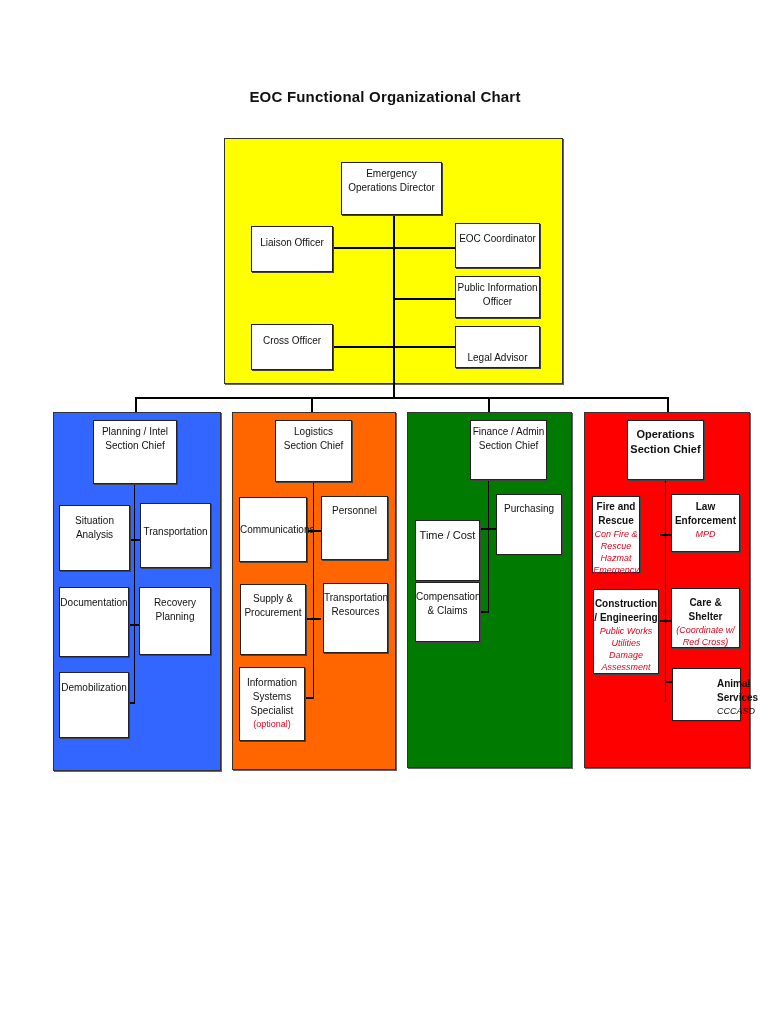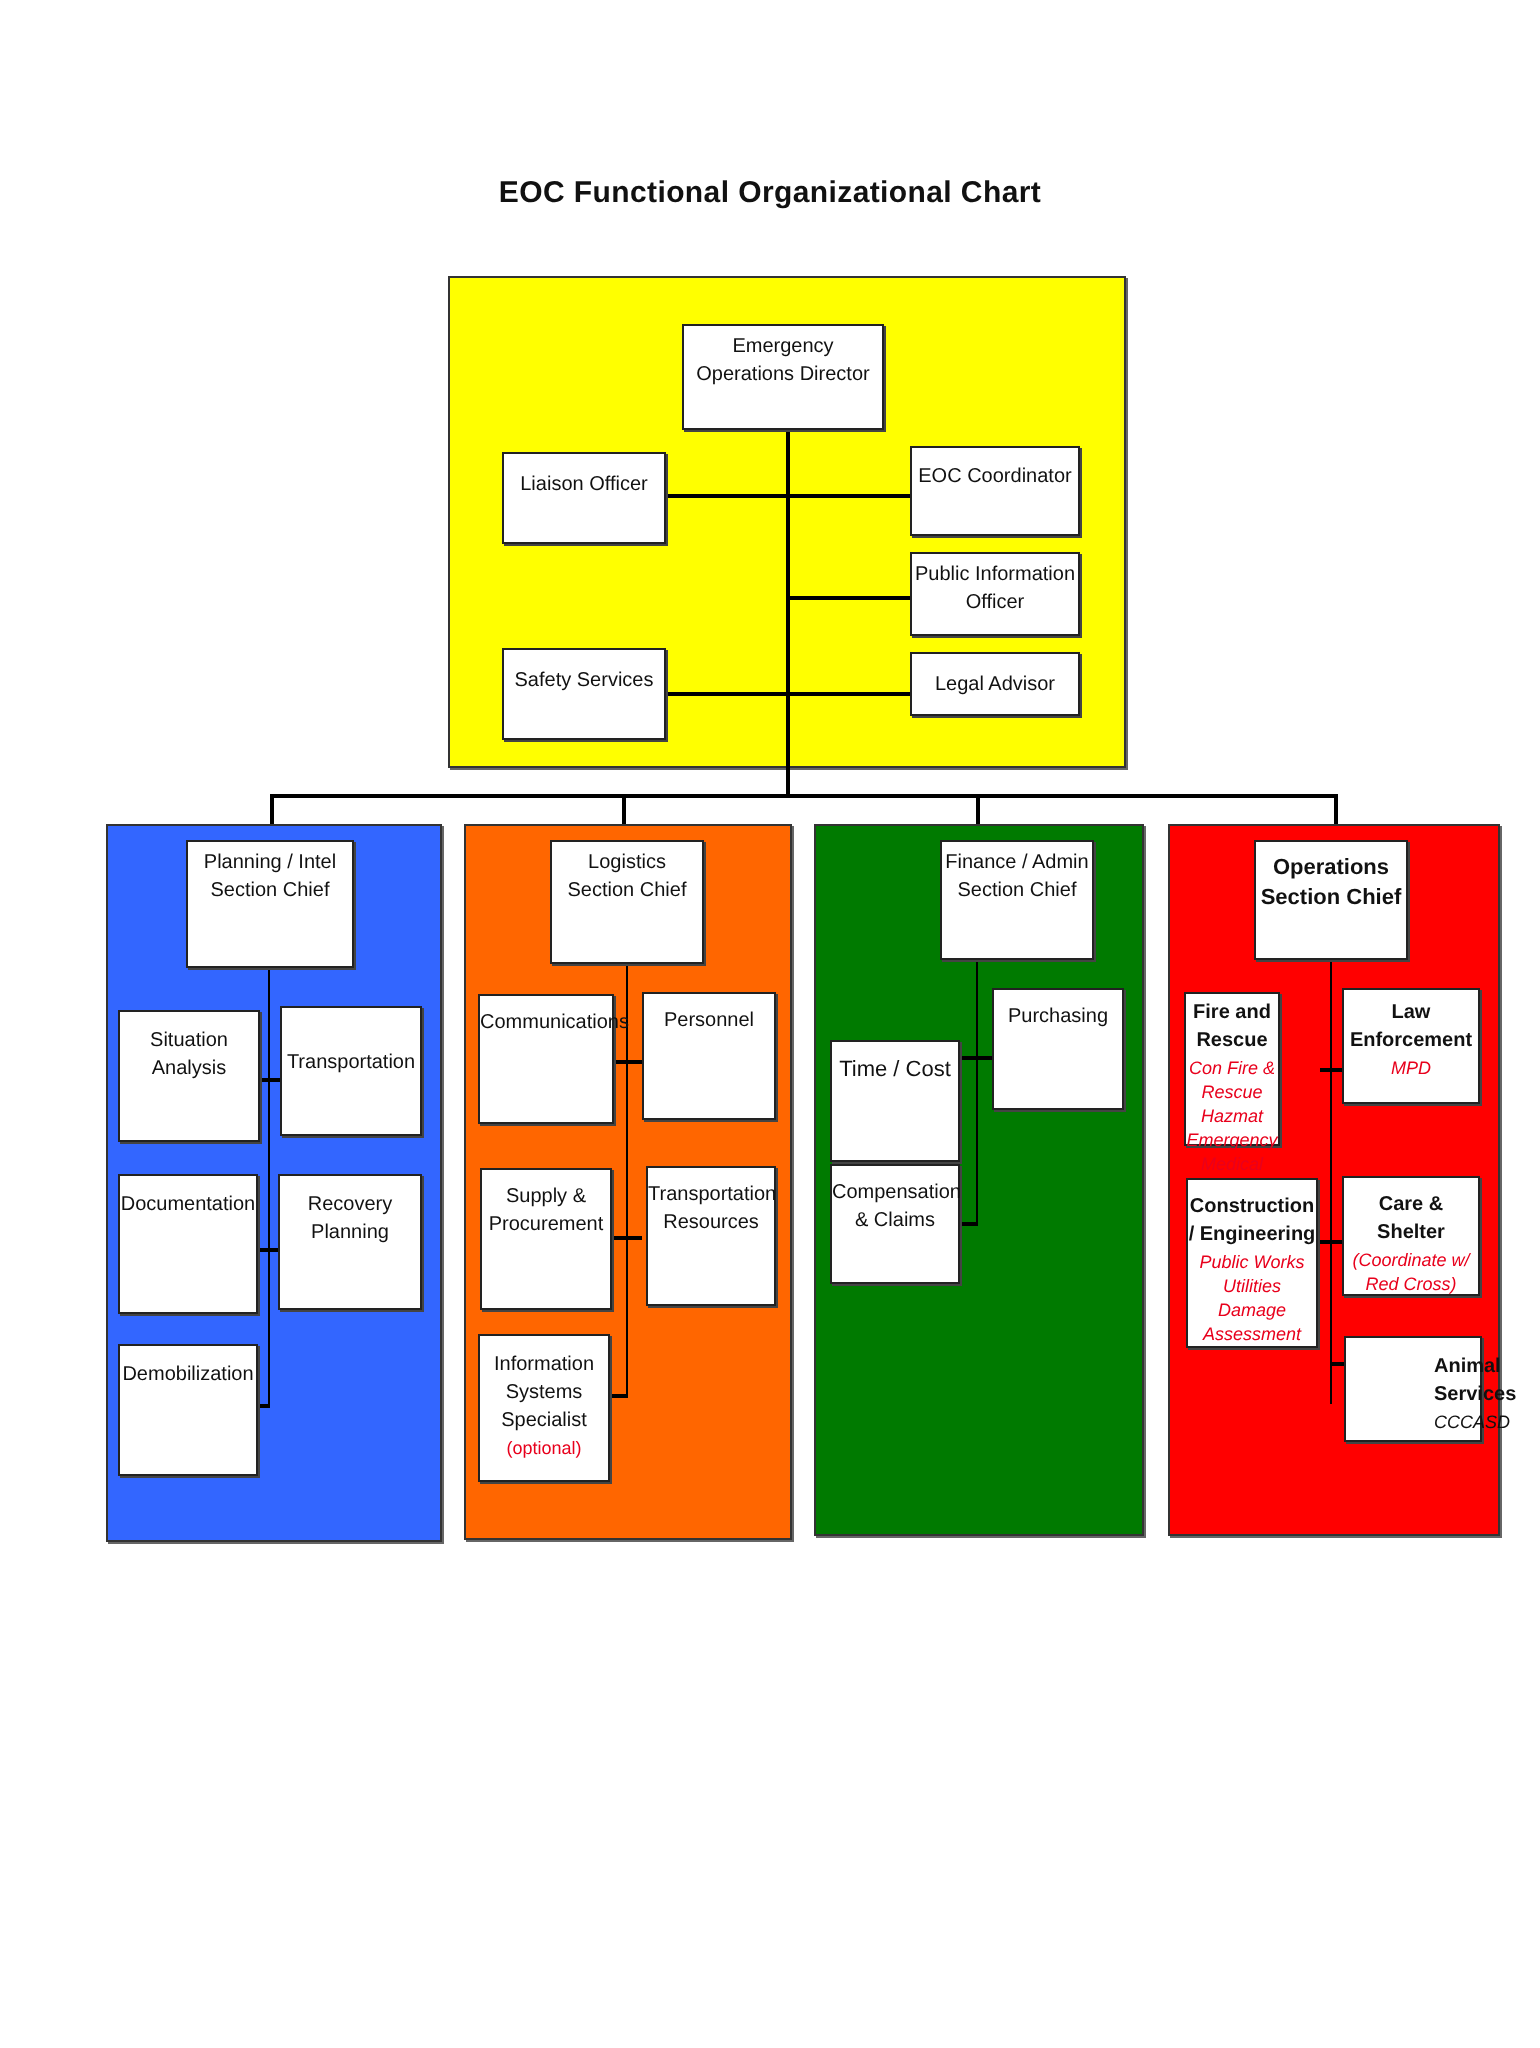--- a/index.html
+++ b/index.html
@@ -34,23 +34,23 @@
 <div class="box" style="left:251px;top:226px;width:82px;height:46px;padding-top:9px;">
   <span class="lbl">Liaison Officer</span>
 </div>
 <div class="box" style="left:455px;top:223px;width:85px;height:45px;padding-top:8px;">
   <span class="lbl">EOC Coordinator</span>
 </div>
 <div class="box" style="left:455px;top:276px;width:85px;height:42px;">
   <span class="lbl">Public Information Officer</span>
 </div>
 <div class="box" style="left:251px;top:324px;width:82px;height:46px;padding-top:9px;">
-  <span class="lbl">Safety Services</span>
+  <span class="lbl">Cross Officer</span>
 </div>
-<div class="box" style="left:455px;top:326px;width:85px;height:32px;padding-top:9px;">
+<div class="box" style="left:455px;top:326px;width:85px;height:42px;padding-top:24px;">
   <span class="lbl">Legal Advisor</span>
 </div>
 
 <div class="line" style="left:135px;top:397px;width:534px;height:2px;"></div>
 <div class="line" style="left:135px;top:397px;width:2px;height:24px;"></div>
 <div class="line" style="left:311px;top:397px;width:2px;height:24px;"></div>
 <div class="line" style="left:488px;top:397px;width:2px;height:24px;"></div>
 <div class="line" style="left:667px;top:397px;width:2px;height:24px;"></div>
 
 <div class="panel" style="left:53px;top:412px;width:166px;height:357px;background:#3366ff;"></div>
@@ -78,21 +78,21 @@
 </div>
 
 <div class="panel" style="left:232px;top:412px;width:162px;height:356px;background:#ff6600;"></div>
 <div class="line" style="left:313px;top:482px;width:1px;height:216px;"></div>
 <div class="line" style="left:307px;top:530px;width:14px;height:2px;"></div>
 <div class="line" style="left:307px;top:618px;width:14px;height:2px;"></div>
 <div class="line" style="left:305px;top:697px;width:9px;height:2px;"></div>
 <div class="box" style="left:275px;top:420px;width:77px;height:62px;">
   <span class="lbl">Logistics Section Chief</span>
 </div>
-<div class="box" style="left:239px;top:497px;width:68px;height:65px;padding-top:7px;">
+<div class="box" style="left:239px;top:497px;width:68px;height:65px;padding-top:25px;">
   <span class="lbl">Communications</span>
 </div>
 <div class="box" style="left:321px;top:496px;width:67px;height:64px;padding-top:7px;">
   <span class="lbl">Personnel</span>
 </div>
 <div class="box" style="left:240px;top:584px;width:66px;height:71px;padding-top:7px;">
   <span class="lbl">Supply &amp; Procurement</span>
 </div>
 <div class="box" style="left:323px;top:583px;width:65px;height:70px;padding-top:7px;">
   <span class="lbl">Transportation Resources</span>

